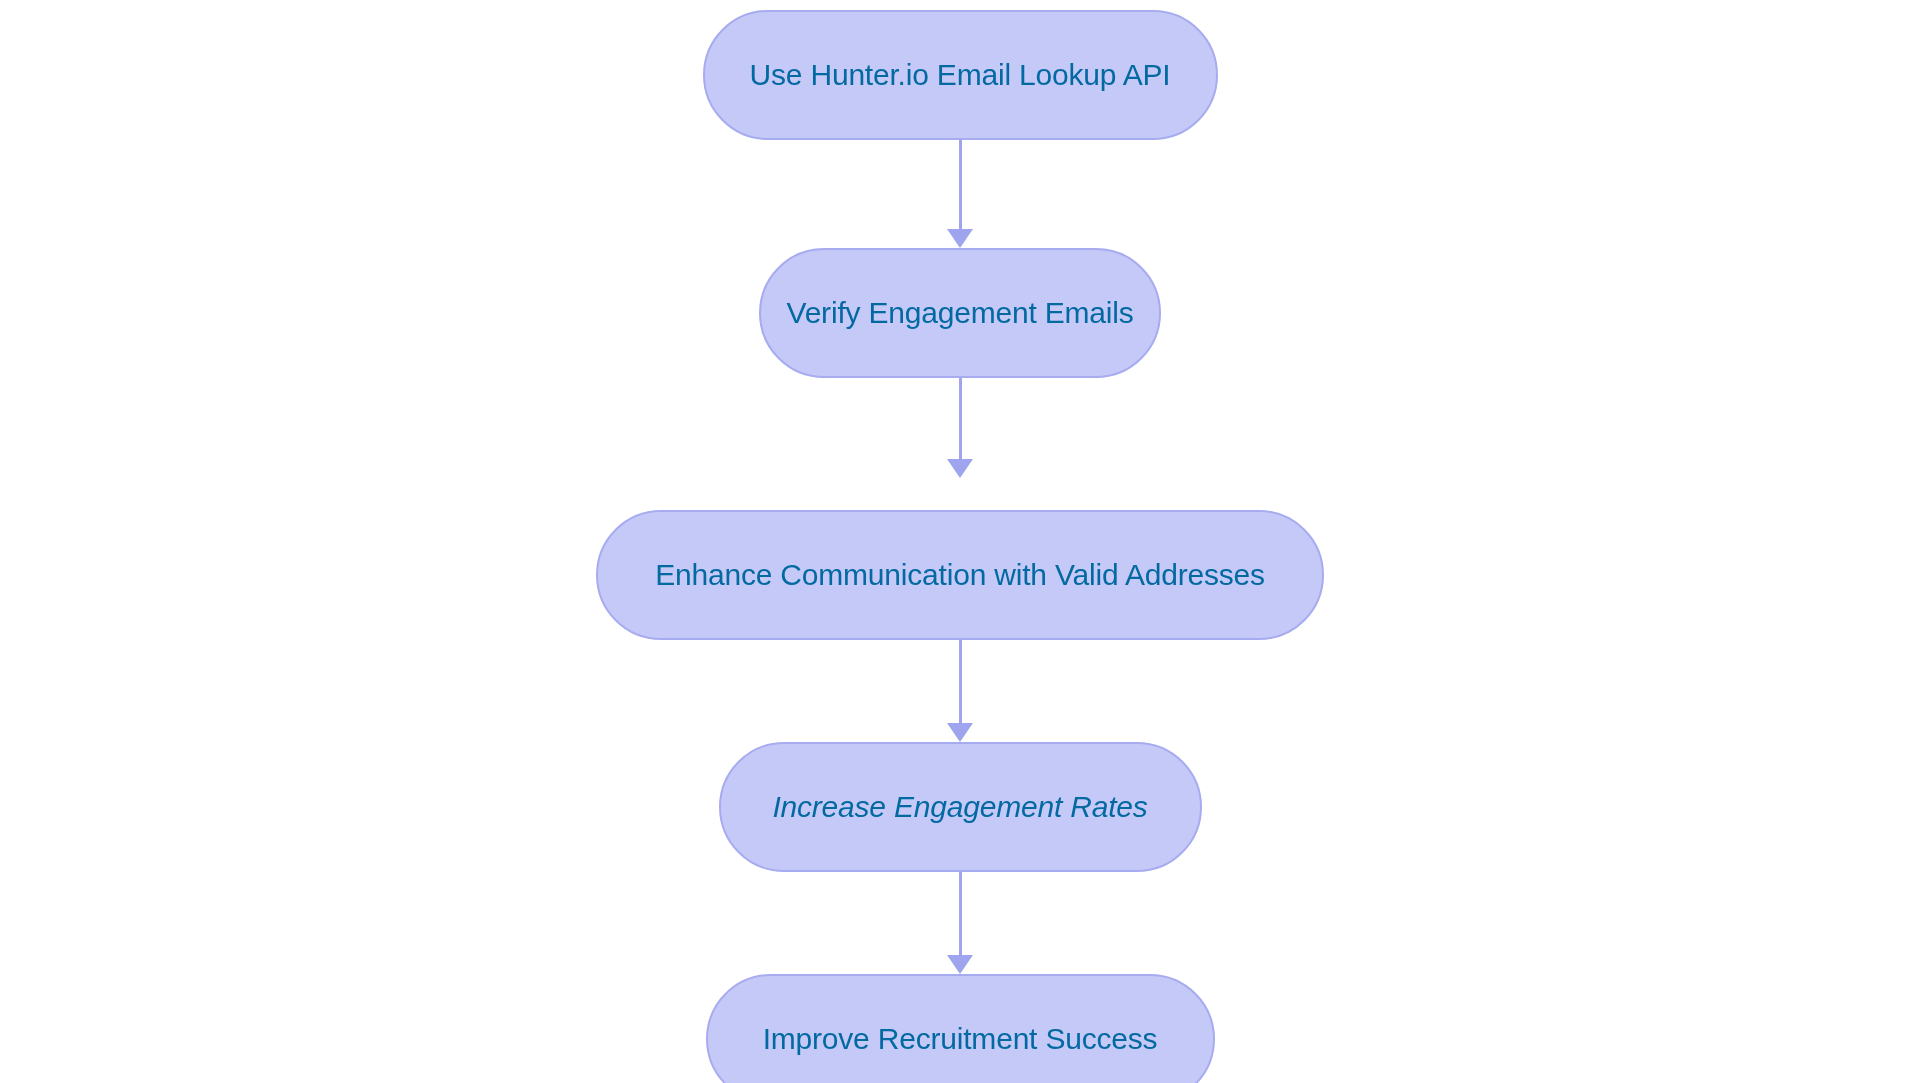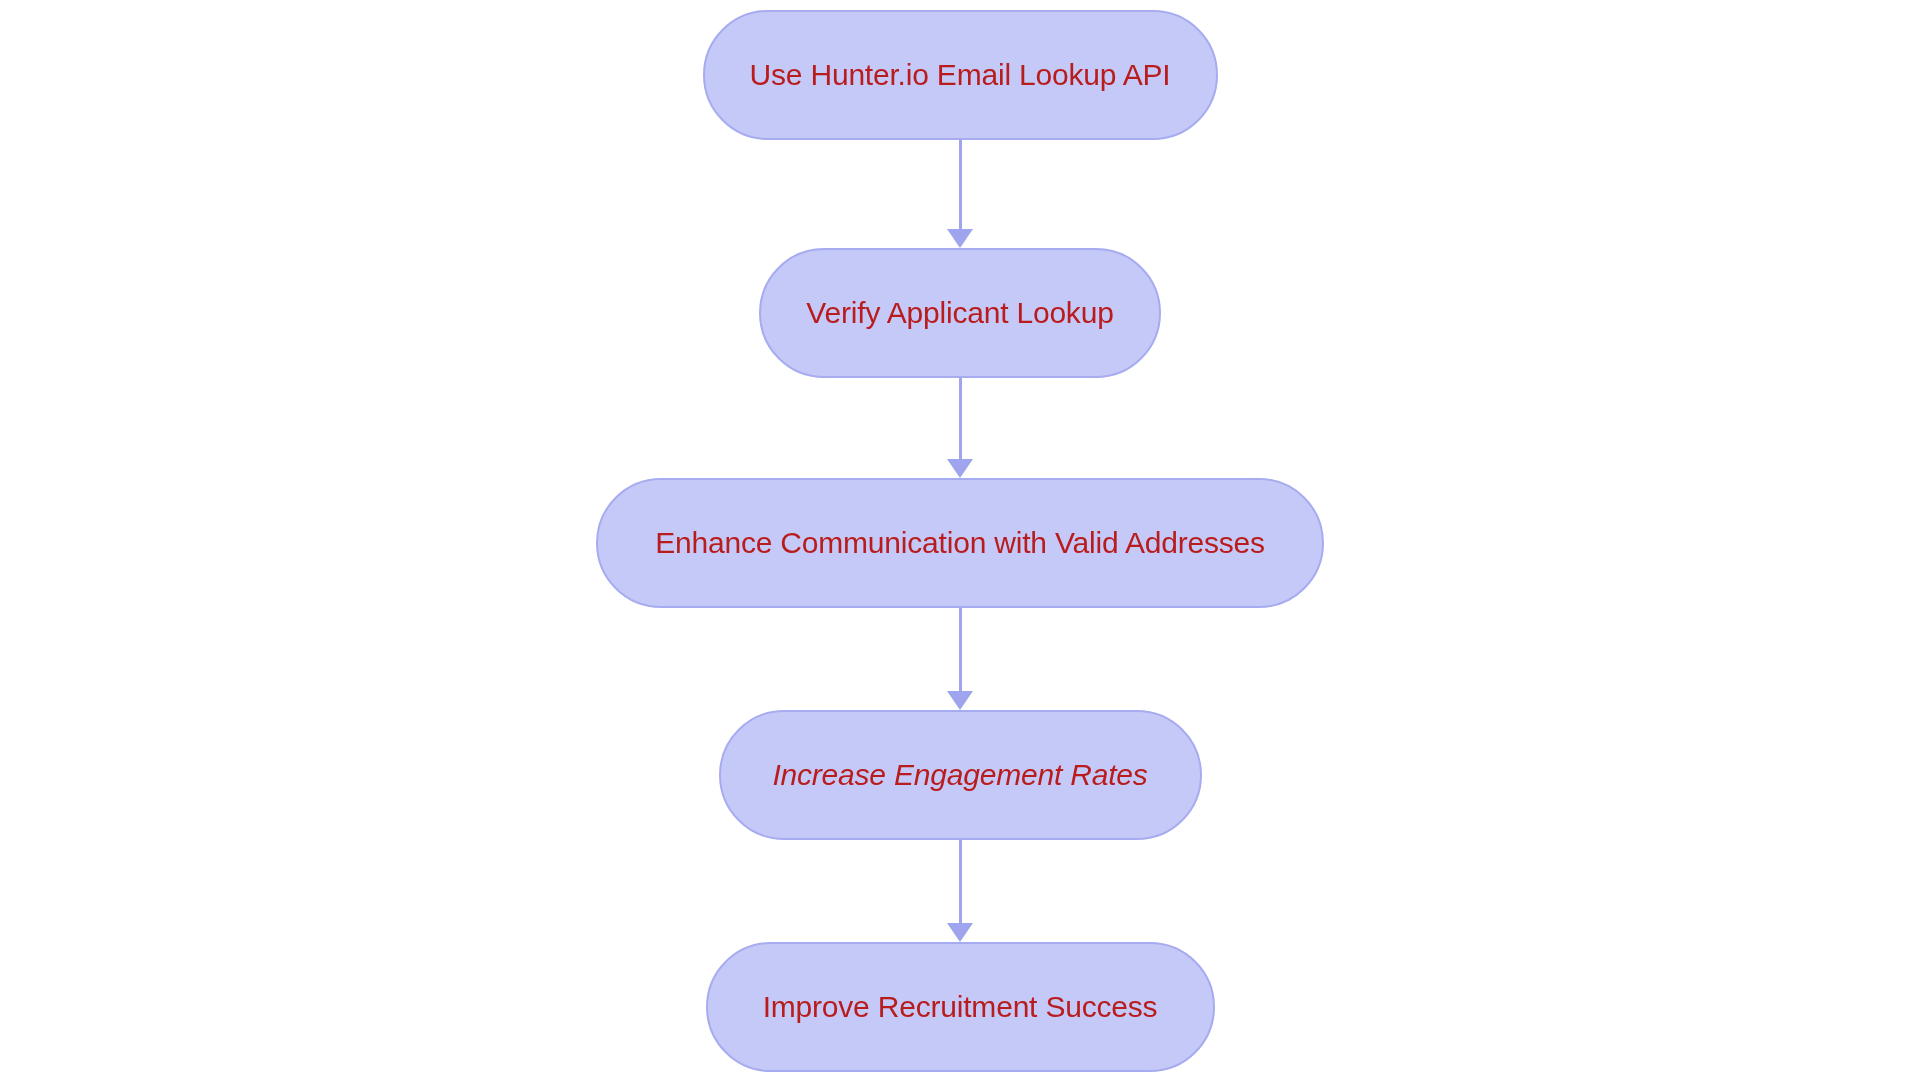--- a/index.html
+++ b/index.html
@@ -42,33 +42,33 @@
     background: #c5c9f8;
     border: 2px solid #a7abef;
     border-radius: 65px;
     display: flex;
     align-items: center;
     justify-content: center;
     flex: 0 0 auto;
   }
 
   .node-label {
-    color: #b91c1c;
+    color: #0369a1;
     font-size: 30px;
     font-family: "Liberation Sans", sans-serif;
     font-weight: 400;
     letter-spacing: -0.2px;
     white-space: nowrap;
     line-height: 1;
     padding: 0 42px;
   }
 
   .node-1 { width: 515px; }
   .node-2 { width: 402px; }
-  .node-3 { width: 728px; }
+  .node-3 { width: 728px; margin-top: 32px; }
   .node-4 { width: 483px; font-style: italic; }
   .node-5 { width: 509px; }
 
   
   .connector {
     position: relative;
     width: 30px;
     flex: 0 0 auto;
     display: flex;
     flex-direction: column;
@@ -105,21 +105,21 @@
     <div class="node node-1">
       <span class="node-label">Use Hunter.io Email Lookup API</span>
     </div>
 
     <div class="connector connector-1">
       <div class="connector-line"></div>
       <div class="connector-arrow"></div>
     </div>
 
     <div class="node node-2">
-      <span class="node-label">Verify Applicant Lookup</span>
+      <span class="node-label">Verify Engagement Emails</span>
     </div>
 
     <div class="connector connector-2">
       <div class="connector-line"></div>
       <div class="connector-arrow"></div>
     </div>
 
     <div class="node node-3">
       <span class="node-label">Enhance Communication with Valid Addresses</span>
     </div>

